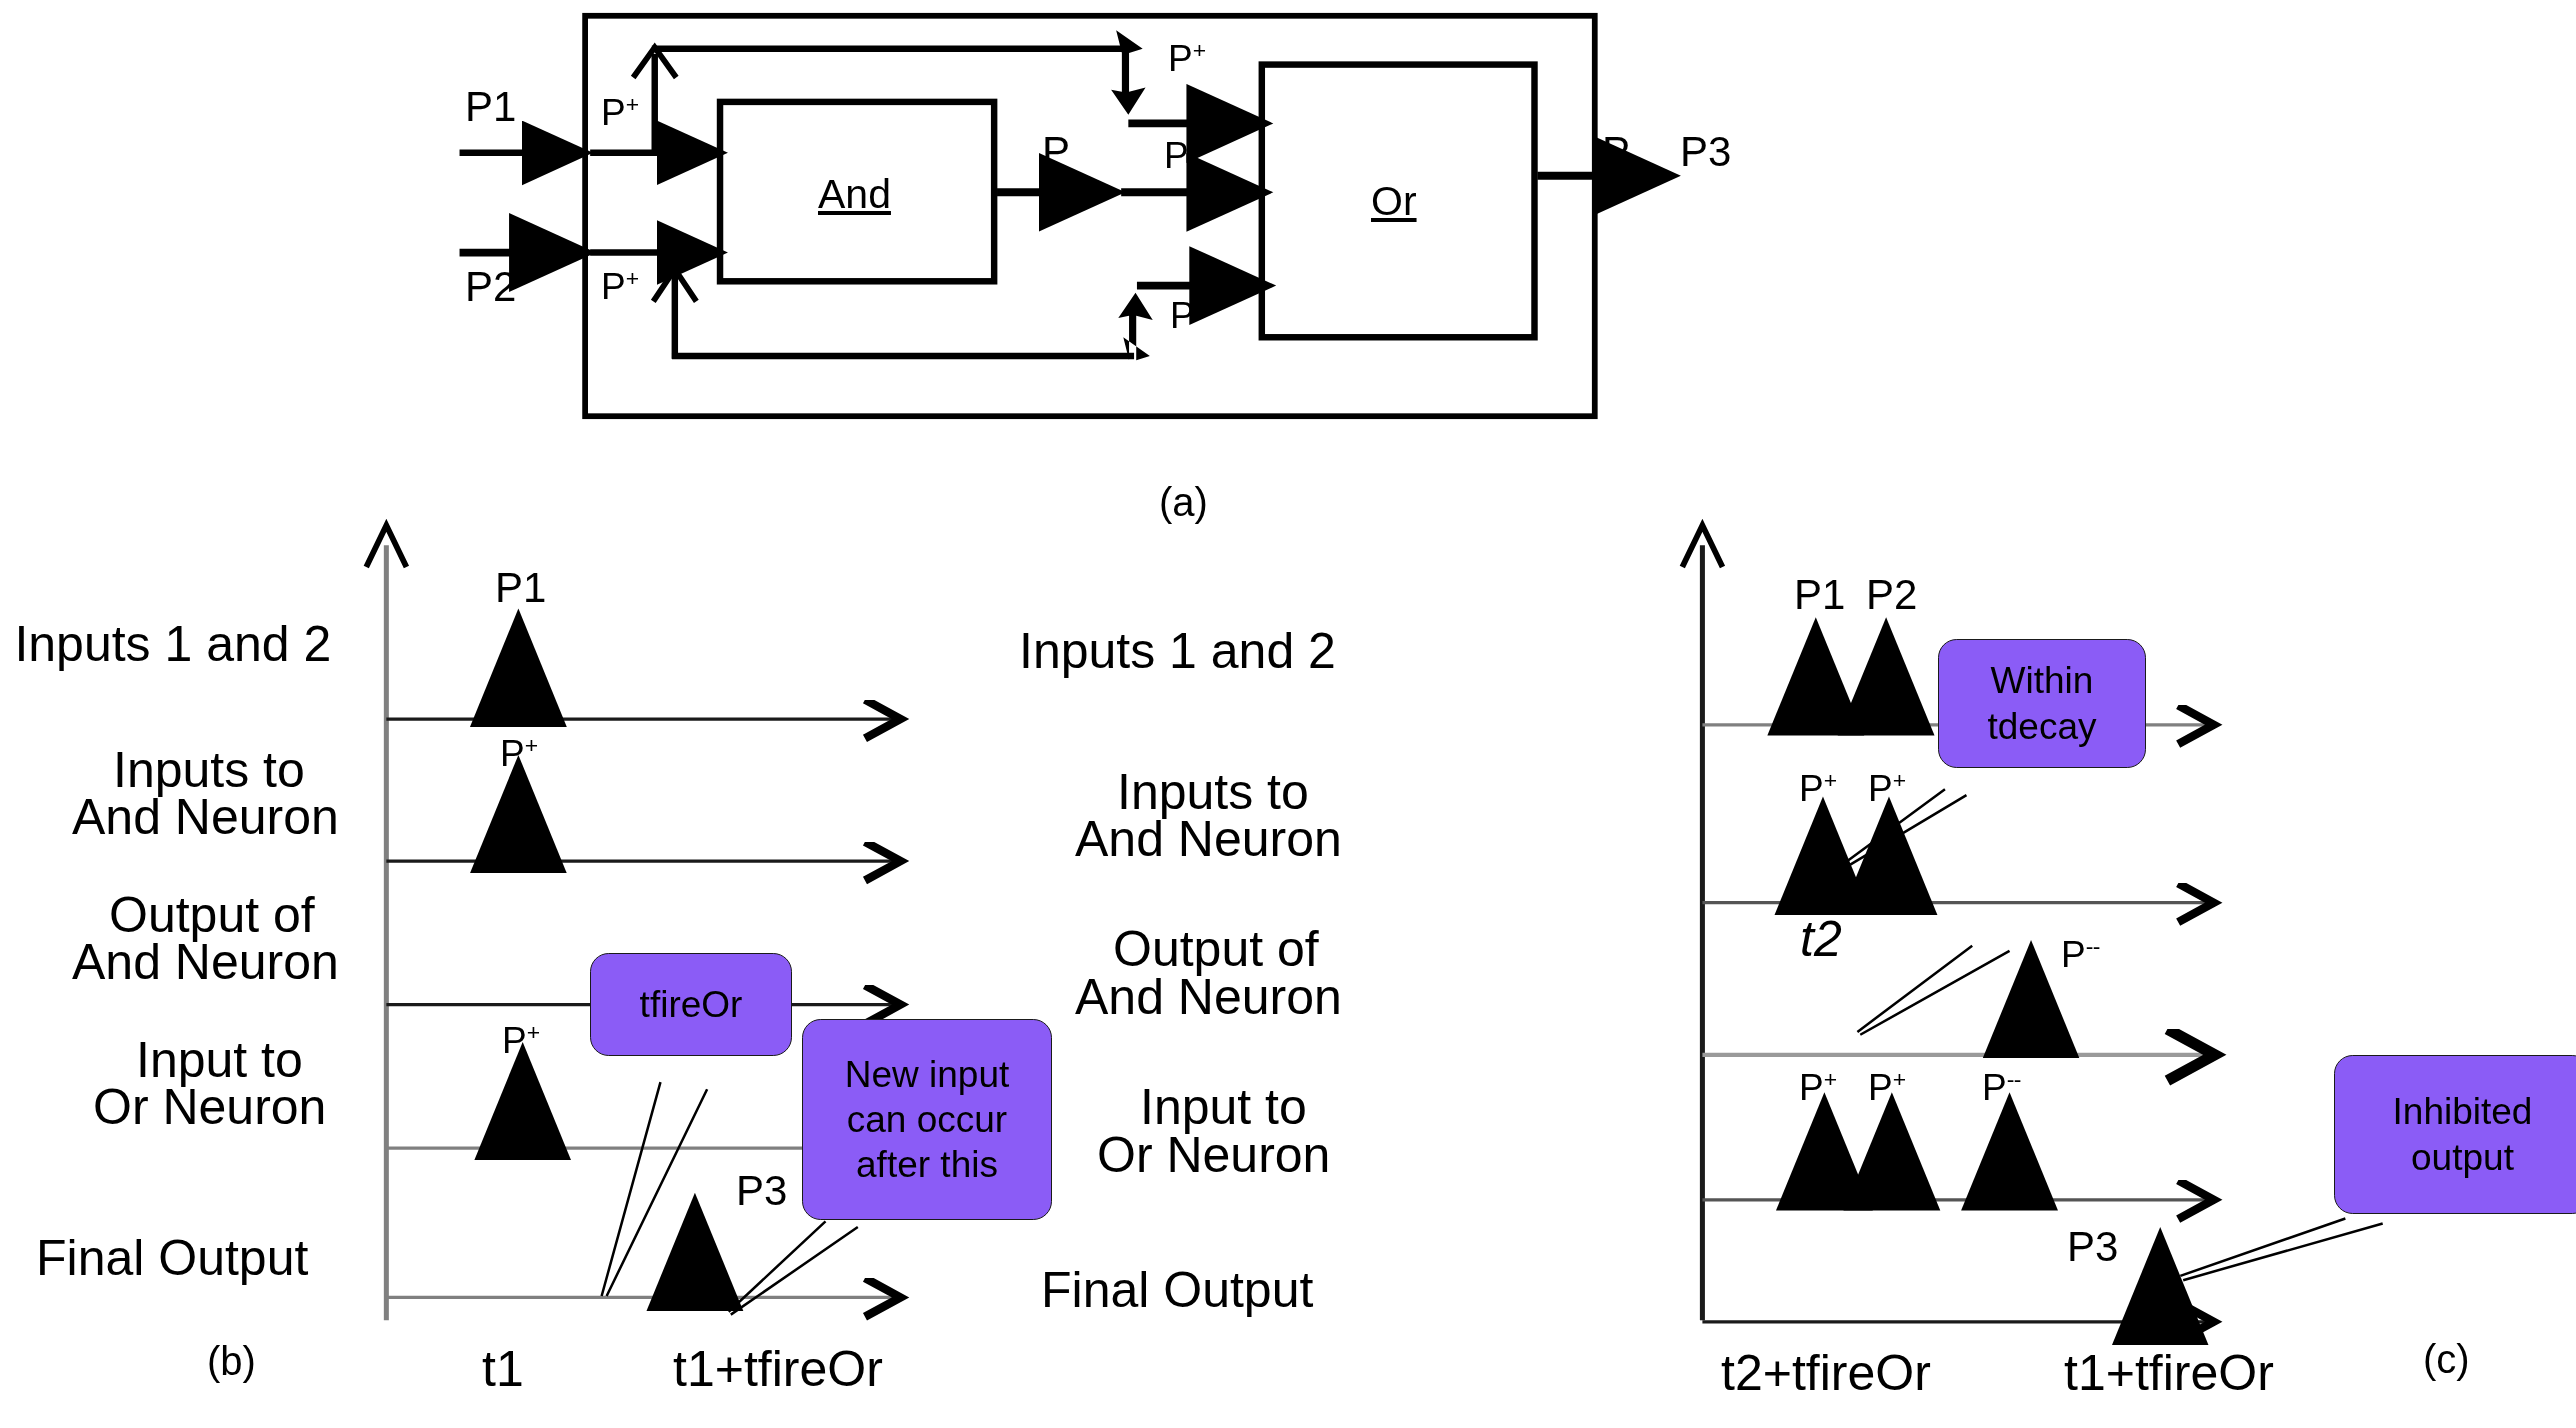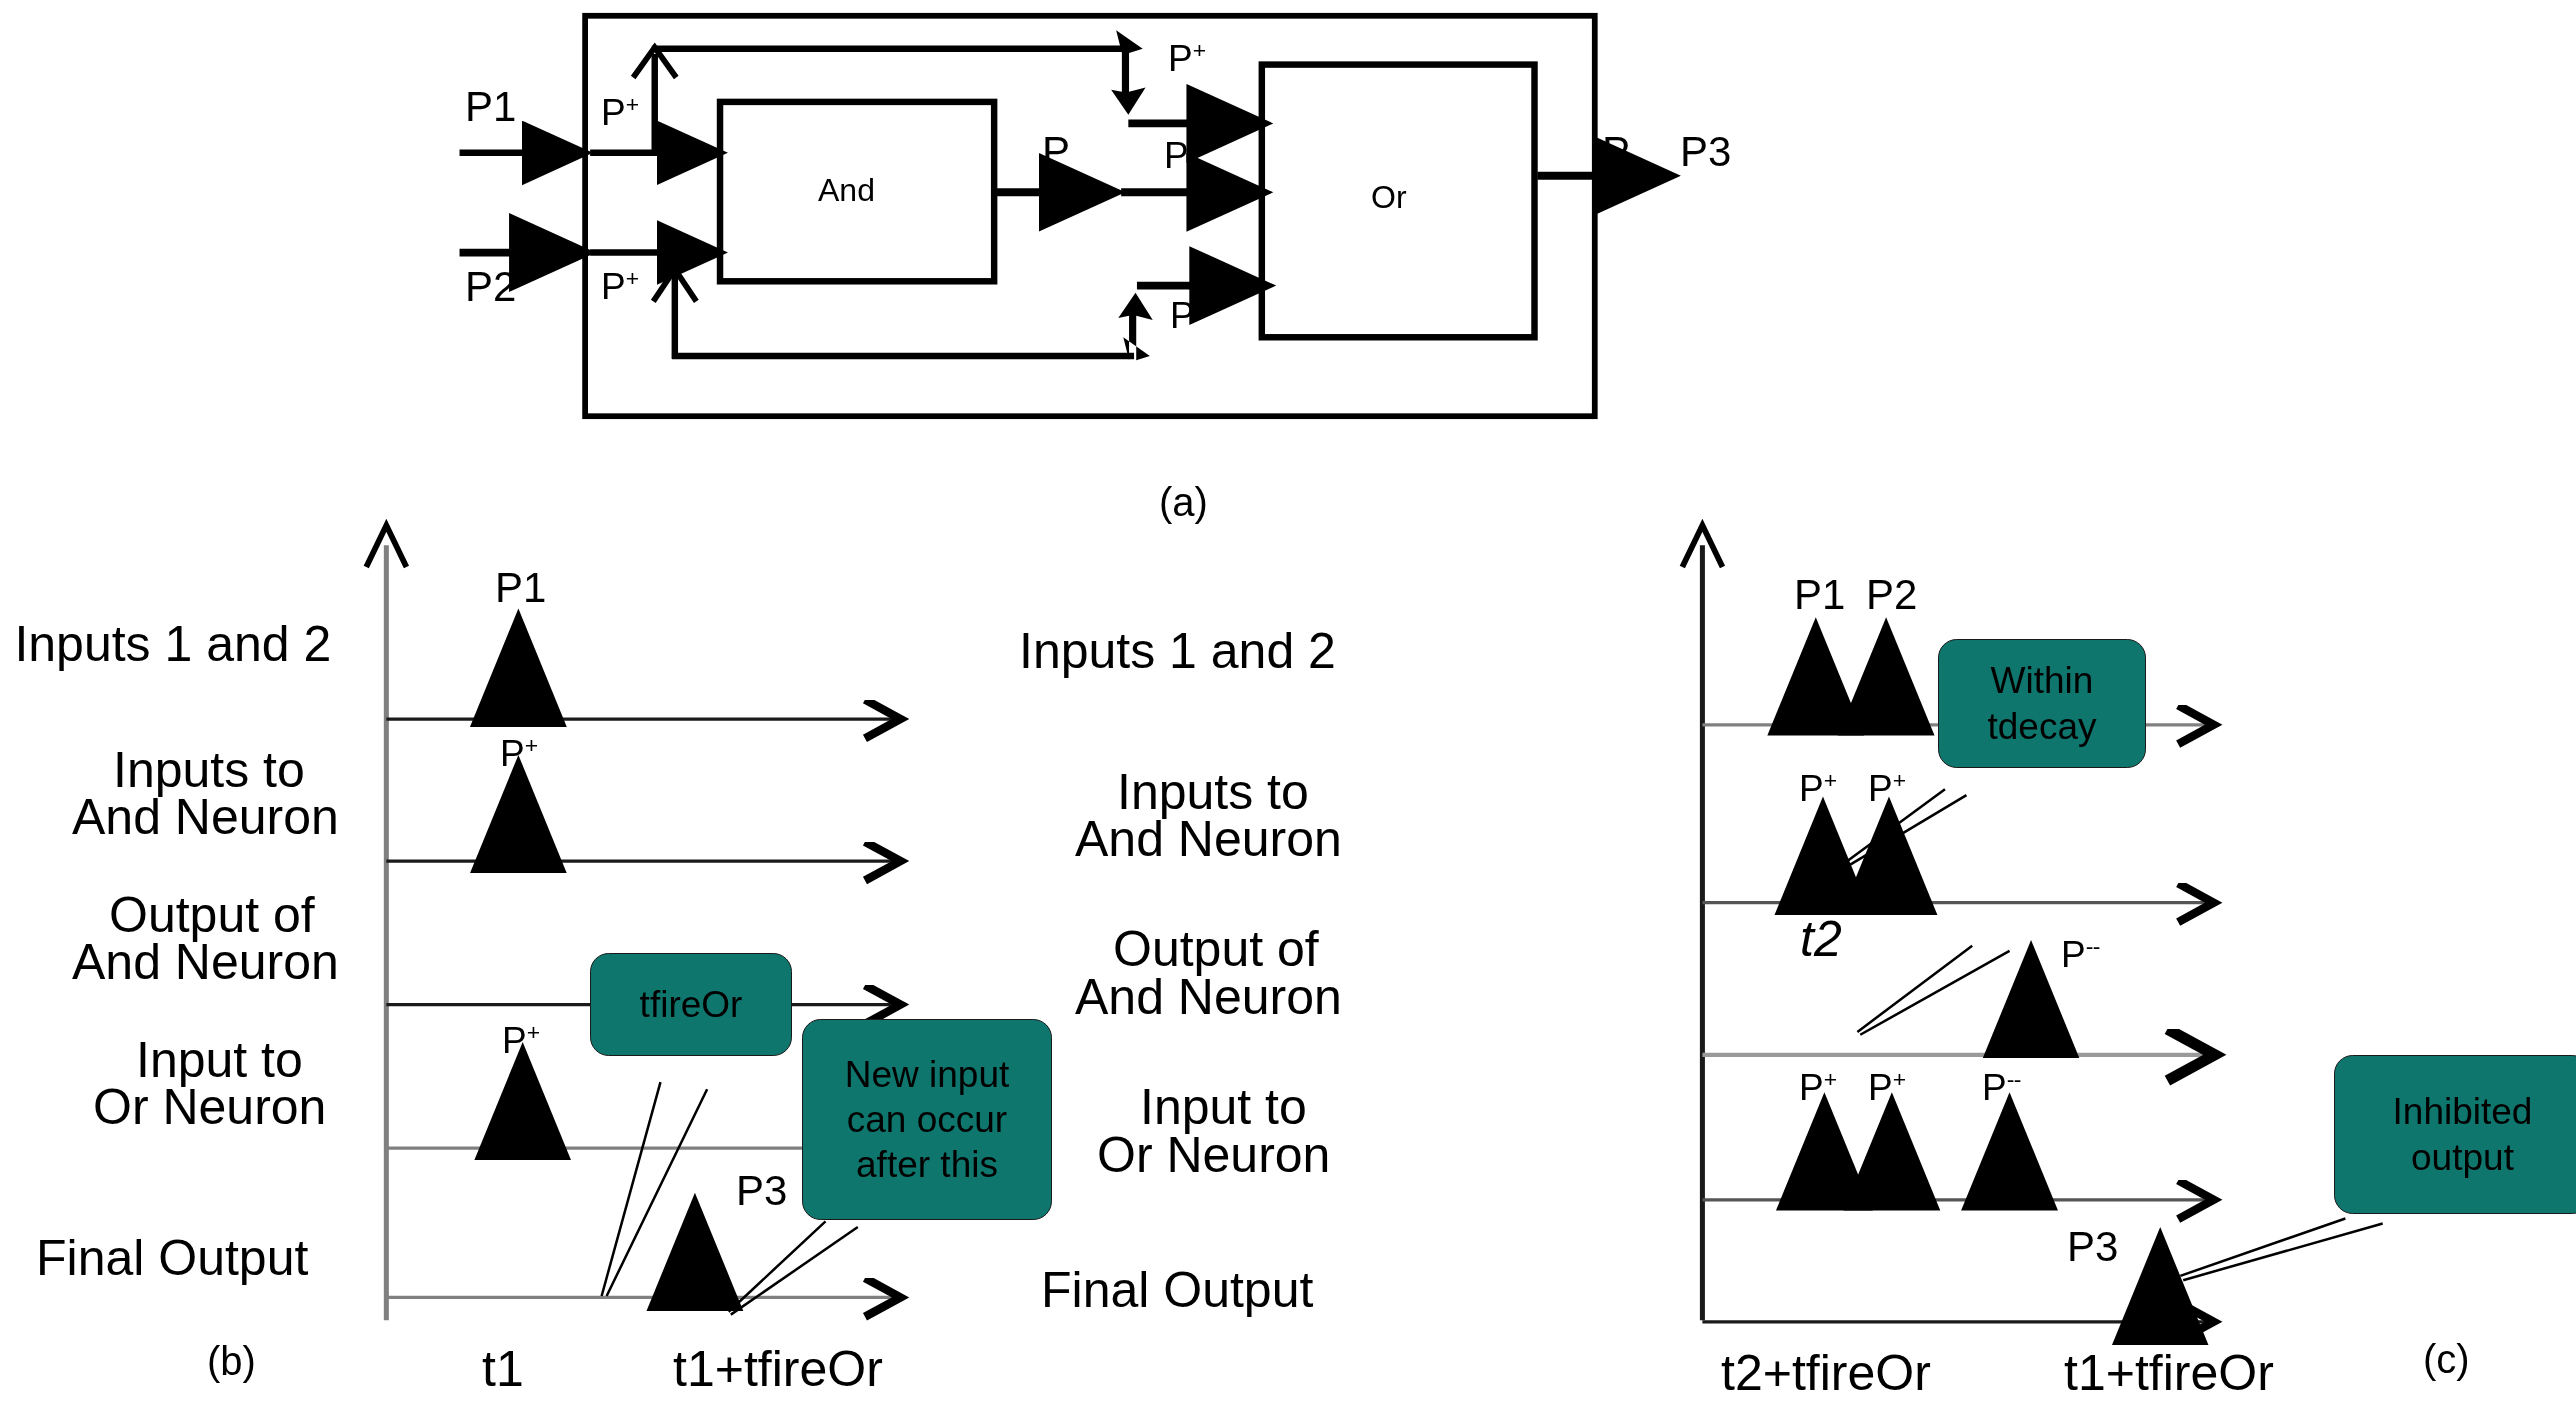--- a/index.html
+++ b/index.html
@@ -6,26 +6,26 @@
   body{
     width:2576px;height:1428px;position:relative;overflow:hidden;
     font-family:"Liberation Sans","DejaVu Sans",sans-serif;
     color:#000;
   }
   #stage{position:absolute;left:0;top:0;width:2576px;height:1428px;}
   svg.layer{position:absolute;left:0;top:0;width:2576px;height:1428px;overflow:visible;}
   .txt{position:absolute;white-space:pre;line-height:1;}
   .f-lbl{font-size:37px;}
   .f-big{font-size:42px;}
-  .f-gate{font-size:32px;}
+  .f-gate{font-size:41px;text-decoration:underline;}
   .f-panel{font-size:40px;}
   .f-axis{font-size:50px;}
   .sup{font-size:0.62em;vertical-align:super;letter-spacing:-0.7px;}
   .callout{
-    position:absolute;border:1.4px solid #1a1a1a;border-radius:18.7px;background:#0f766e;
+    position:absolute;border:1.4px solid #1a1a1a;border-radius:18.7px;background:#8b5cf6;
     display:flex;align-items:center;justify-content:center;text-align:center;
     font-size:37px;line-height:1.22;box-sizing:border-box;padding:4.3px 7.2px;
   }
 </style>
 </head>
 <body>
 
 <div id="stage">
 
   <svg class="layer" viewBox="0 0 3589 1990">

